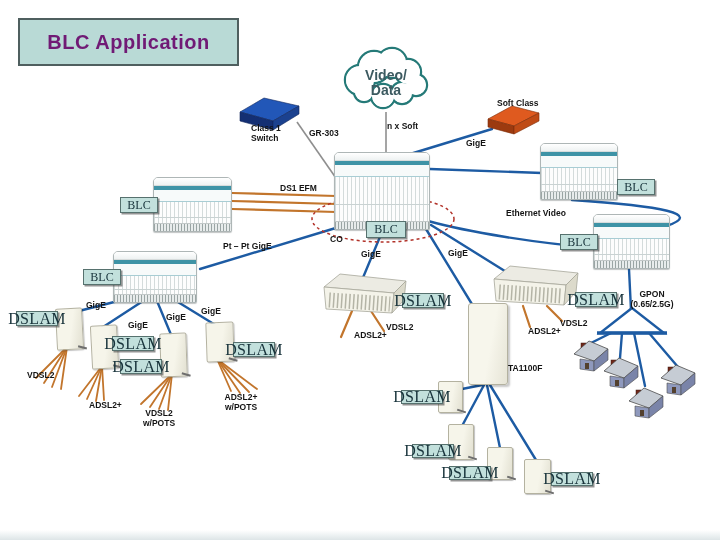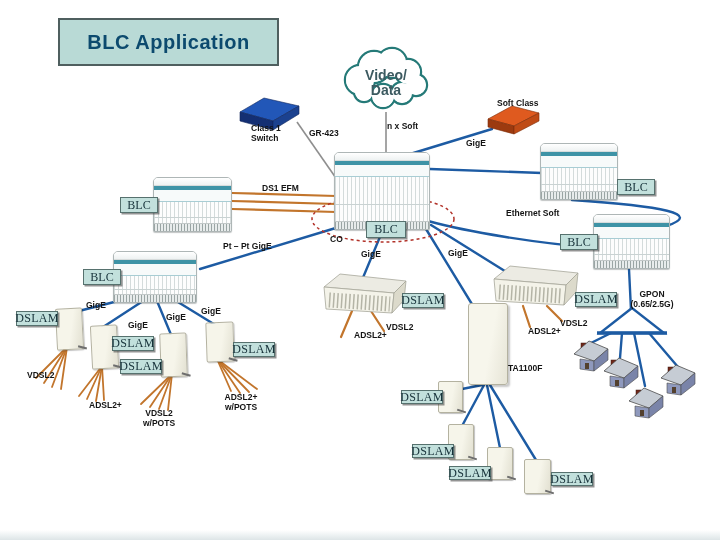--- a/index.html
+++ b/index.html
@@ -7,21 +7,21 @@
        font-family:"Liberation Sans",sans-serif;}
   #stage{position:absolute;inset:0;width:720px;height:540px;}
   #wires{position:absolute;left:0;top:0;z-index:1;}
   
   #footer-fade{position:absolute;left:0;bottom:0;width:720px;height:10px;z-index:0;
        background:linear-gradient(#ffffff,#dde5e7);}
   
   .title-box{position:absolute;left:18px;top:18px;width:221px;height:48px;z-index:4;
        background:#b9dad6;border:2px solid #4f5f5f;box-sizing:border-box;
        display:flex;align-items:center;justify-content:center;
-       font-weight:bold;font-size:20px;color:#0c4a6e;letter-spacing:.5px;margin-left:40px;}
+       font-weight:bold;font-size:20px;color:#701a75;letter-spacing:.5px;}
   
   .rack{position:absolute;z-index:2;display:flex;flex-direction:column;
        background:#fdfdfd;border:1px solid #aeb6b6;border-radius:5px 5px 2px 2px;
        box-shadow:0 1px 1px rgba(80,90,90,.35);box-sizing:border-box;}
   .r-cap{height:7px;background:linear-gradient(#ffffff,#eef2f2);
        border-bottom:1px solid #d7dcdc;border-radius:4px 4px 0 0;}
   .r-stripe{height:4px;background:#3e93a6;}
   .r-band{height:11px;background:#f7fafa;border-bottom:1px solid #a8cdd4;}
   .r-cards{flex:1;position:relative;
        background:
@@ -38,21 +38,21 @@
        background:#6e6e6e;transform:rotate(18deg);}
   .bigcab{position:absolute;z-index:2;background:linear-gradient(100deg,#f7f6ec 55%,#e6e4d6);
        border:1px solid #b4b2a0;border-radius:3px;box-shadow:2px 2px 2px rgba(0,0,0,.22);
        box-sizing:border-box;}
   
   .tag{position:absolute;z-index:5;background:#c2e0dc;border:1px solid #56716e;
        box-shadow:1.5px 1.5px 0 rgba(60,60,60,.55);box-sizing:border-box;
        display:flex;align-items:center;justify-content:center;
        font-family:"Liberation Serif",serif;color:#17323a;}
   .tag.blc{font-size:12px;}
-  .tag.dslam{font-size:12px;letter-spacing:.3px;}
+  .tag.dslam{font-size:16px;letter-spacing:.3px;}
   
   .lbl{position:absolute;z-index:4;font-weight:bold;font-size:8.5px;line-height:1.15;
        color:#141414;white-space:pre-line;}
   .lbl.c{text-align:center;}
 </style>
 </head>
 <body>
 
 <div id="stage">
 <div id="footer-fade"></div>
@@ -249,26 +249,26 @@
 <div class="tag dslam" style="left:402px;top:293px;width:42px;height:15px">DSLAM</div>
 <div class="tag dslam" style="left:575px;top:292px;width:42px;height:15px">DSLAM</div>
 <div class="tag dslam" style="left:401px;top:390px;width:42px;height:14px">DSLAM</div>
 <div class="tag dslam" style="left:412px;top:444px;width:42px;height:14px">DSLAM</div>
 <div class="tag dslam" style="left:449px;top:466px;width:42px;height:14px">DSLAM</div>
 <div class="tag dslam" style="left:551px;top:472px;width:42px;height:14px">DSLAM</div>
 
 <div class="lbl" style="left:251px;top:124px">Class 1
 Switch</div>
 <div class="lbl" style="left:497px;top:99px">Soft Class</div>
-<div class="lbl" style="left:309px;top:129px">GR-423</div>
+<div class="lbl" style="left:309px;top:129px">GR-303</div>
 <div class="lbl" style="left:387px;top:122px">n x Soft</div>
 <div class="lbl" style="left:466px;top:139px">GigE</div>
-<div class="lbl" style="left:262px;top:184px">DS1 EFM</div>
+<div class="lbl" style="left:280px;top:184px">DS1 EFM</div>
 <div class="lbl" style="left:223px;top:242px">Pt – Pt GigE</div>
-<div class="lbl" style="left:506px;top:209px">Ethernet Soft</div>
+<div class="lbl" style="left:506px;top:209px">Ethernet Video</div>
 <div class="lbl" style="left:330px;top:235px">CO</div>
 <div class="lbl" style="left:361px;top:250px">GigE</div>
 <div class="lbl" style="left:448px;top:249px">GigE</div>
 <div class="lbl" style="left:86px;top:301px">GigE</div>
 <div class="lbl" style="left:128px;top:321px">GigE</div>
 <div class="lbl" style="left:166px;top:313px">GigE</div>
 <div class="lbl" style="left:201px;top:307px">GigE</div>
 <div class="lbl" style="left:27px;top:371px">VDSL2</div>
 <div class="lbl" style="left:89px;top:401px">ADSL2+</div>
 <div class="lbl c" style="left:138px;top:409px;width:42px">VDSL2

